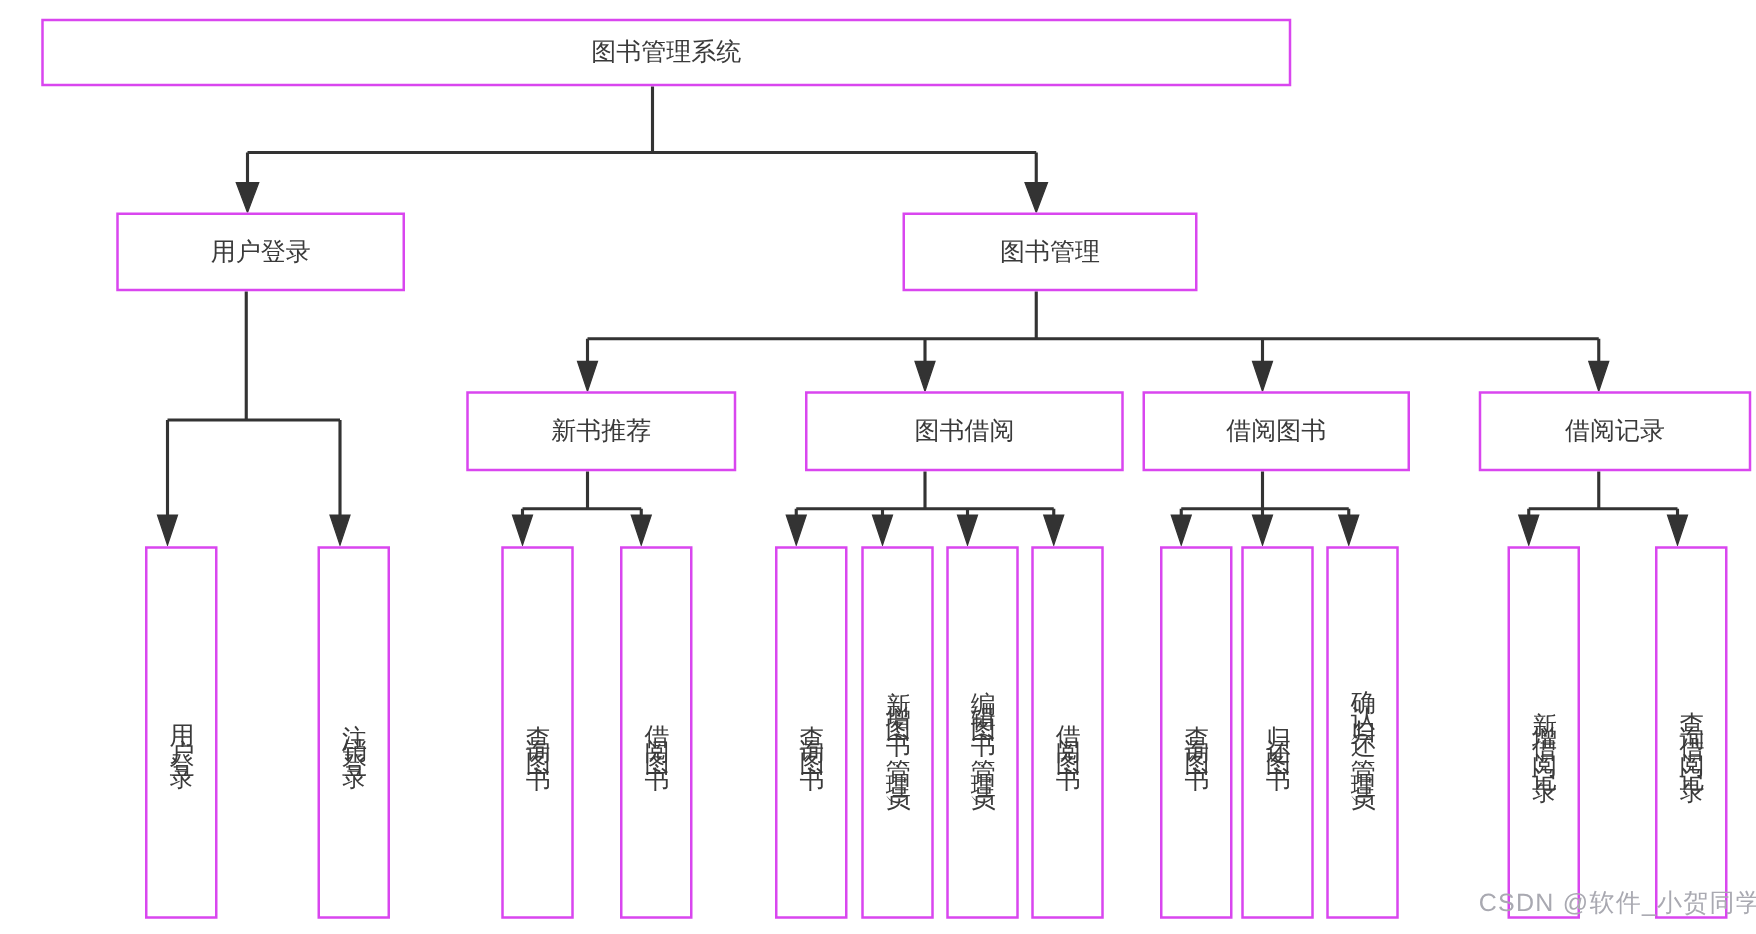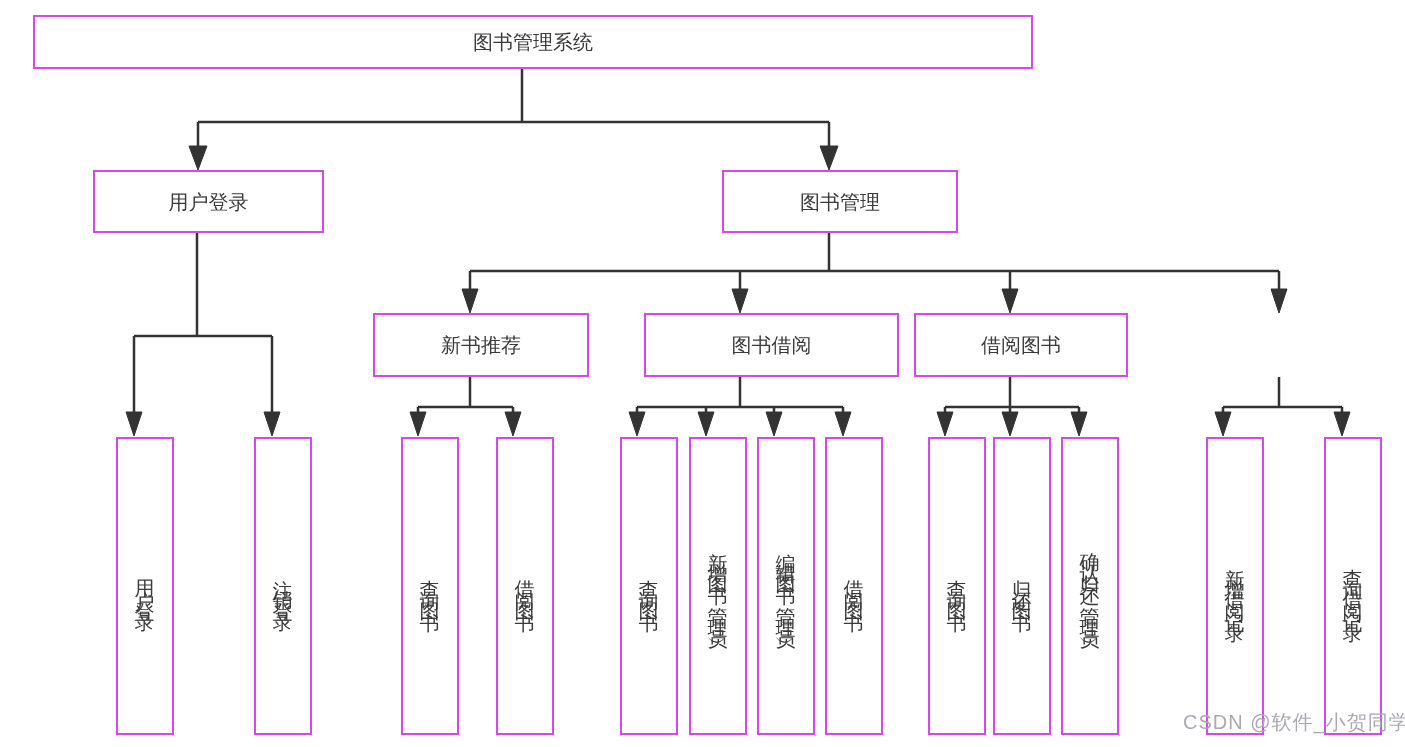--- a/index.html
+++ b/index.html
@@ -95,20 +95,23 @@
 
   <div class="box" style="left:362px;top:313px;width:216px;height:64px;">
     <span>新书推荐</span>
   </div>
   <div class="box" style="left:633px;top:313px;width:255px;height:64px;">
     <span>图书借阅</span>
   </div>
   <div class="box" style="left:903px;top:313px;width:214px;height:64px;">
     <span>借阅图书</span>
   </div>
+  <div class="box" style="left:1172px;top:313px;width:218px;height:64px;">
+    <span>借阅记录</span>
+  </div>
 
   <div class="box leaf" style="left:105px;top:437px;width:58px;height:298px;">
     <span class="vtext">用户登录</span>
   </div>
   <div class="box leaf" style="left:243px;top:437px;width:58px;height:298px;">
     <span class="vtext">注销登录</span>
   </div>
 
   <div class="box leaf" style="left:390px;top:437px;width:58px;height:298px;">
     <span class="vtext">查询图书</span>

